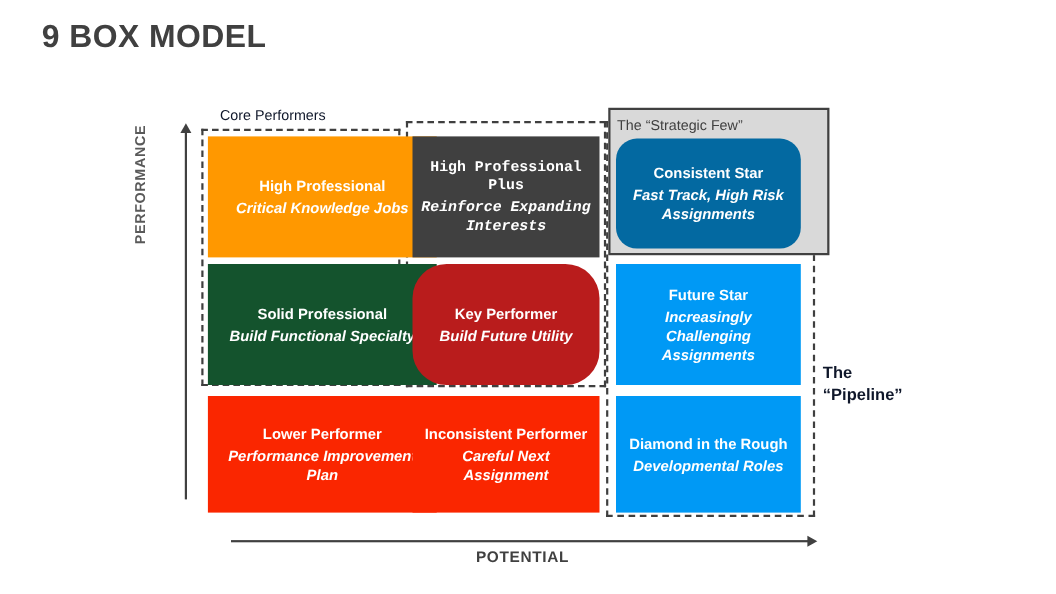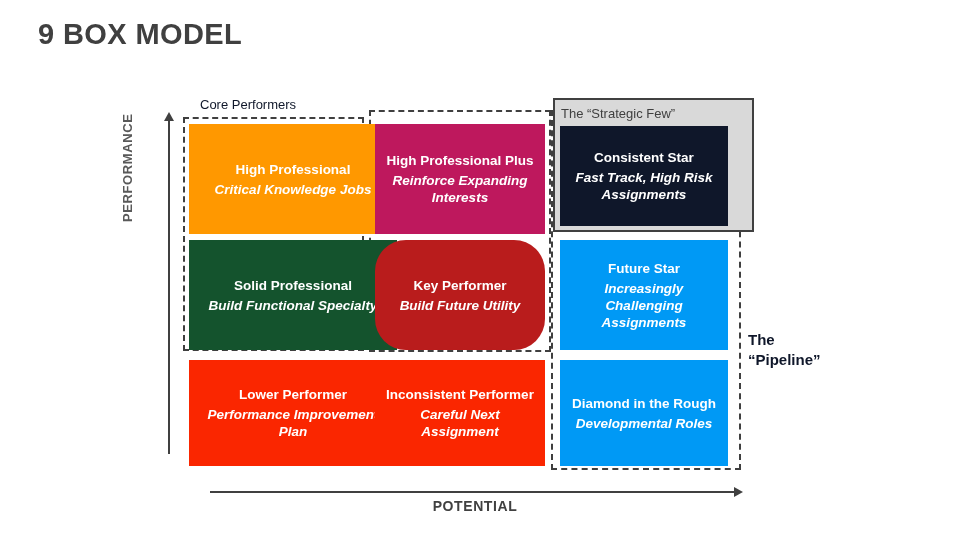--- a/index.html
+++ b/index.html
@@ -183,26 +183,26 @@
 
   <div class="strategic-wrap">
     <div class="strategic-label">The “Strategic Few”</div>
   </div>
 
   <div class="cell c1 r1" style="background: rgb(255, 152, 0);">
     <div class="cell-title">High Professional</div>
     <div class="cell-sub">Critical Knowledge Jobs</div>
   </div>
 
-  <div class="cell c2 r1" style="background: #be185d;">
+  <div class="cell c2 r1" style="background: #404040; font-family: Liberation Mono, monospace;">
     <div class="cell-title">High Professional Plus</div>
     <div class="cell-sub">Reinforce Expanding Interests</div>
   </div>
 
-  <div class="cell cell-star" style="background: #0f172a;">
+  <div class="cell cell-star" style="background: #0369a1; border-radius: 19px;">
     <div class="cell-title">Consistent Star</div>
     <div class="cell-sub">Fast Track, High Risk Assignments</div>
   </div>
 
   <div class="cell c1 r2" style="background: #14532d;">
     <div class="cell-title">Solid Professional</div>
     <div class="cell-sub">Build Functional Specialty</div>
   </div>
 
   <div class="cell c2 r2" style="background: #b91c1c; border-radius: 31px;">

